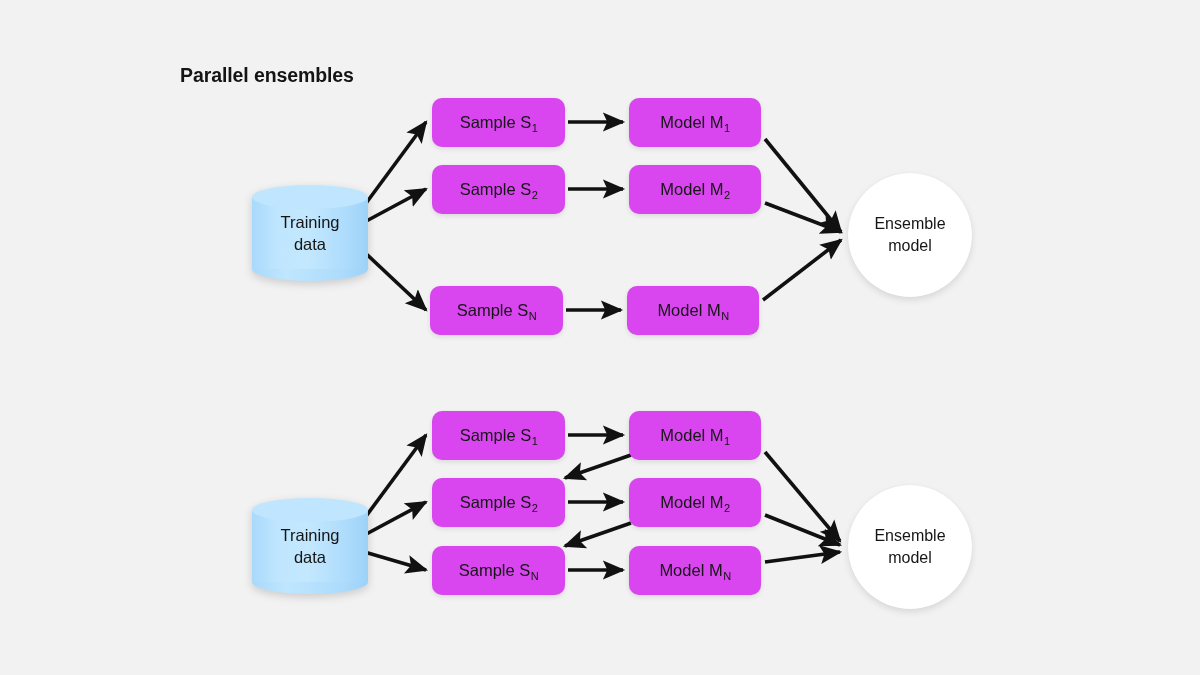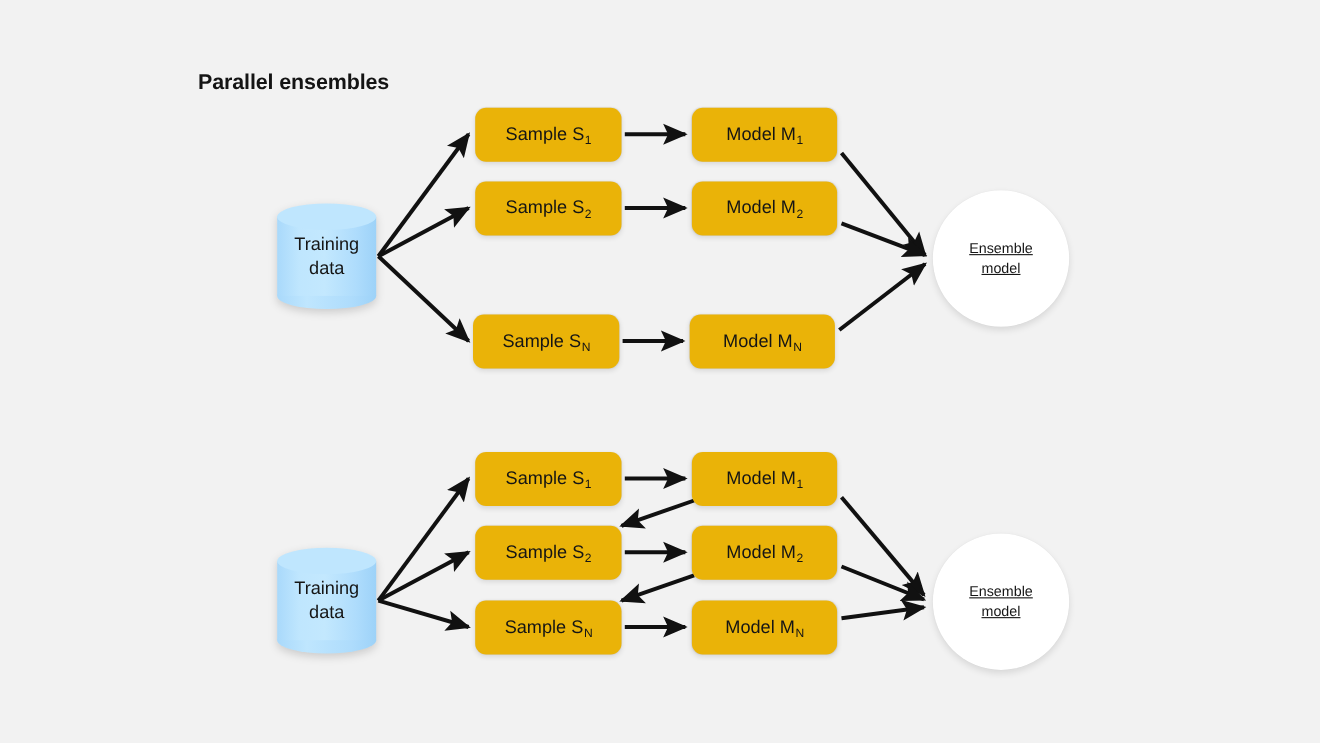--- a/index.html
+++ b/index.html
@@ -26,21 +26,21 @@
     color: #141414;
     letter-spacing: -0.1px;
     white-space: nowrap;
   }
   #title-parallel   { left: 180px; top: 64px; }
   #title-sequential { left: 180px; top: 378px; }
 
   
   .node-box {
     position: absolute;
-    background: #eab308;
+    background: #d946ef;
     border-radius: 10px;
     box-shadow: 0 2px 5px rgba(0,0,0,0.10), 0 0 1px rgba(0,0,0,0.07);
     display: flex;
     align-items: center;
     justify-content: center;
     font-size: 16.5px;
     color: #151515;
     white-space: nowrap;
     text-align: center;
   }
@@ -56,30 +56,30 @@
   
   .circle-node {
     position: absolute;
     background: #ffffff;
     border-radius: 50%;
     box-shadow: 0 3px 7px rgba(0,0,0,0.11), 0 0 1px rgba(0,0,0,0.07);
     display: flex;
     align-items: center;
     justify-content: center;
     text-align: center;
-    font-size: 13px;
+    font-size: 16px;
     line-height: 1.35;
     color: #151515;
-    text-decoration: underline;
   }
 
   
   .cylinder {
     position: absolute;
     filter: drop-shadow(0 3px 4px rgba(0,0,0,0.16));
+    padding-left: 26px;
   }
   .cyl-body {
     position: absolute;
     left: 0;
     top: 12px;
     width: 100%;
     height: calc(100% - 24px);
     background: linear-gradient(to right,
        #a9d9fb 0%, #bfe6fe 22%, #c3e8fe 48%, #aedcfc 80%, #9dd2f8 100%);
   }

